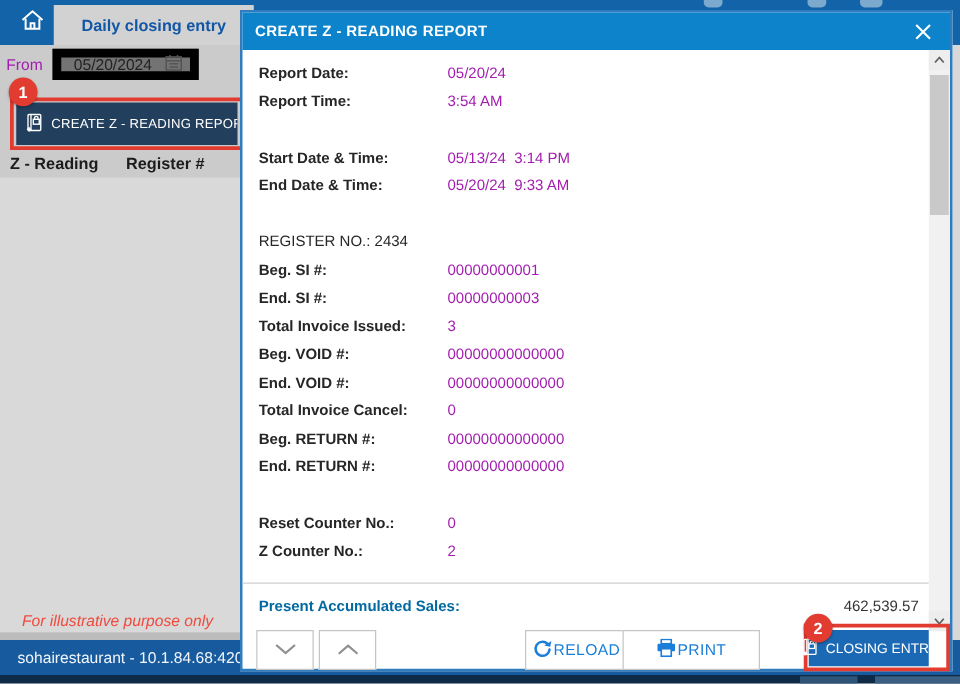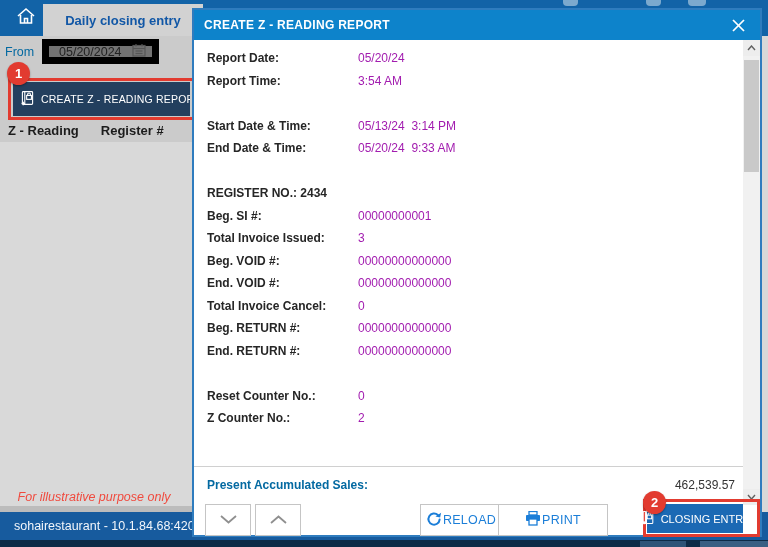--- a/index.html
+++ b/index.html
@@ -8,21 +8,21 @@
   .screen { position:relative; width:768px; height:547px; background:#d8d8d8; overflow:hidden; }
 
   
   .top-bar { position:absolute; left:0; top:0; width:768px; height:36px; background:#1263a7; z-index:1; }
   .home-btn { position:absolute; left:8px; top:4px; width:36px; height:28px; display:flex; align-items:center; justify-content:center; }
   .tab { position:absolute; left:43px; top:4px; width:160px; height:32px; background:#d2d2d2; color:#1157a6;
          font-weight:bold; font-size:13px; display:flex; align-items:center; justify-content:center; }
   .ghost-ic { position:absolute; top:-3px; height:9px; background:#ffffff; opacity:.45; border-radius:4px; z-index:2; }
 
   .left-panel { position:absolute; left:0; top:36px; width:192px; height:476px; background:#cbcbcb; z-index:1; }
-  .from-label { position:absolute; left:5px; top:9px; font-size:12.5px; color:#0369a1; }
+  .from-label { position:absolute; left:5px; top:9px; font-size:12.5px; color:#a21caf; }
   .to-label   { position:absolute; left:164px; top:9px; font-size:12.5px; color:#222;margin-left:48px; }
   .date-input { position:absolute; left:42px; top:3px; width:117px; height:25px; background:#737373;
                 border:7px solid #000000; display:flex; align-items:center; padding:0 6px 0 10px;
                 font-size:12.5px; color:#222; }
   .date-input .dval { flex:1; }
   .create-outline { position:absolute; left:8px; top:42px; width:192px; height:42px; border:3px solid #e23b30; z-index:5; }
   .create-btn { position:absolute; left:13px; top:46px; width:177px; height:34px; background:#233f5e; color:#fff;
                 display:flex; align-items:center; gap:5px; padding-left:6px; font-size:10.5px; letter-spacing:.2px;
                 z-index:6; white-space:nowrap; overflow:hidden; }
   .badge { width:23px; height:23px; border-radius:50%; background:#e23b30; color:#fff; font-weight:bold;
@@ -47,21 +47,21 @@
   .modal-header { position:absolute; left:0; top:0; right:0; height:30px; background:#0d83cb; color:#fff;
                   display:flex; align-items:center; padding-left:10px; font-size:12px; font-weight:bold;
                   letter-spacing:.3px; }
   .modal-close { position:absolute; right:10px; top:4px; width:24px; height:22px; display:flex;
                  align-items:center; justify-content:center; cursor:default; }
 
   .modal-content { position:absolute; left:0; top:30px; width:549px; padding:7px 0 0 13px; }
   .report-row { height:22.5px; line-height:22.5px; font-size:12px; }
   .rlabel { display:inline-block; width:151px; font-weight:bold; color:#262626; }
   .rvalue { color:#a21caf; white-space:pre; }
-  .rheading { font-weight:bold; color:#262626; }
+  .rheading { font-weight:normal; color:#262626; }
 
   .divider { position:absolute; left:0; top:456px; width:549px; border-top:1px solid #d0d0d0; }
   .sales-row { position:absolute; left:13px; top:464px; width:528px; height:22px; line-height:22px;
                font-size:12px; display:flex; justify-content:space-between; }
   .sales-row .slabel { font-weight:600; color:#0369a1; }
   .sales-row .svalue { color:#333; }
 
   
   .scrollbar { position:absolute; right:0; top:30px; width:17px; height:465px; background:#f1f1f1; }
   .scroll-up, .scroll-down { position:absolute; left:0; width:17px; height:16px; background:#ededed;
@@ -167,20 +167,21 @@
 
     <div class="modal-content">
         <div class="report-row"><span class="rlabel">Report Date:</span><span class="rvalue">05/20/24</span></div>
         <div class="report-row"><span class="rlabel">Report Time:</span><span class="rvalue">3:54 AM</span></div>
         <div class="report-row"></div>
         <div class="report-row"><span class="rlabel">Start Date &amp; Time:</span><span class="rvalue">05/13/24  3:14 PM</span></div>
         <div class="report-row"><span class="rlabel">End Date &amp; Time:</span><span class="rvalue">05/20/24  9:33 AM</span></div>
         <div class="report-row"></div>
         <div class="report-row"><span class="rheading">REGISTER NO.: 2434</span></div>
         <div class="report-row"><span class="rlabel">Beg. SI #:</span><span class="rvalue">00000000001</span></div>
+        <div class="report-row"><span class="rlabel">End. SI #:</span><span class="rvalue">00000000003</span></div>
         <div class="report-row"><span class="rlabel">Total Invoice Issued:</span><span class="rvalue">3</span></div>
         <div class="report-row"><span class="rlabel">Beg. VOID #:</span><span class="rvalue">00000000000000</span></div>
         <div class="report-row"><span class="rlabel">End. VOID #:</span><span class="rvalue">00000000000000</span></div>
         <div class="report-row"><span class="rlabel">Total Invoice Cancel:</span><span class="rvalue">0</span></div>
         <div class="report-row"><span class="rlabel">Beg. RETURN #:</span><span class="rvalue">00000000000000</span></div>
         <div class="report-row"><span class="rlabel">End. RETURN #:</span><span class="rvalue">00000000000000</span></div>
         <div class="report-row"></div>
         <div class="report-row"><span class="rlabel">Reset Counter No.:</span><span class="rvalue">0</span></div>
         <div class="report-row"><span class="rlabel">Z Counter No.:</span><span class="rvalue">2</span></div>
       </div>

